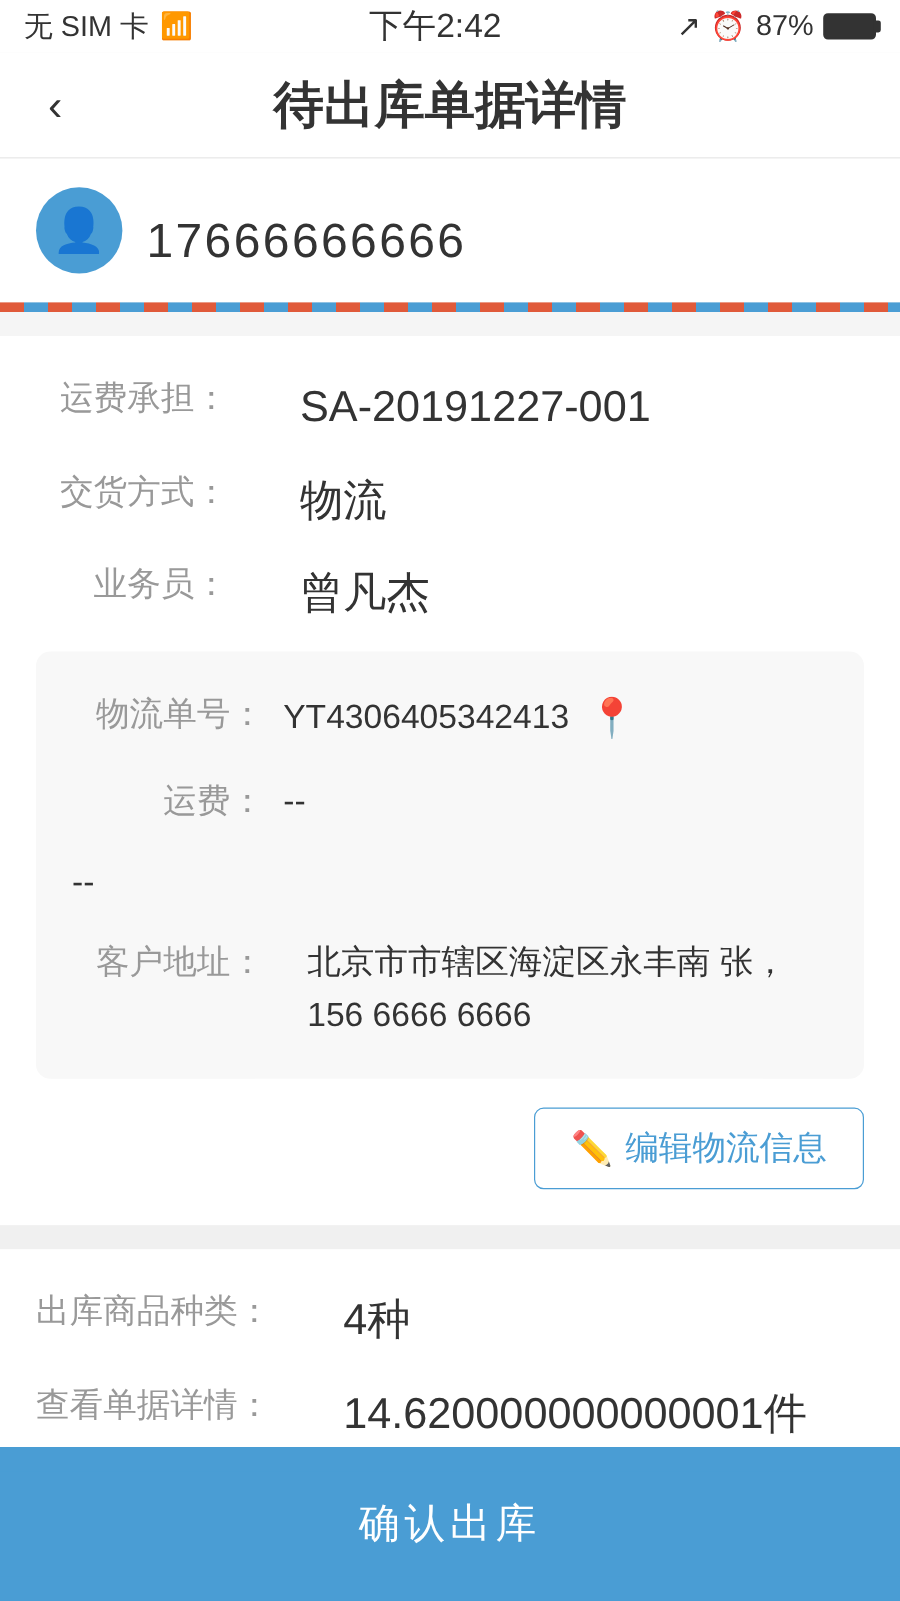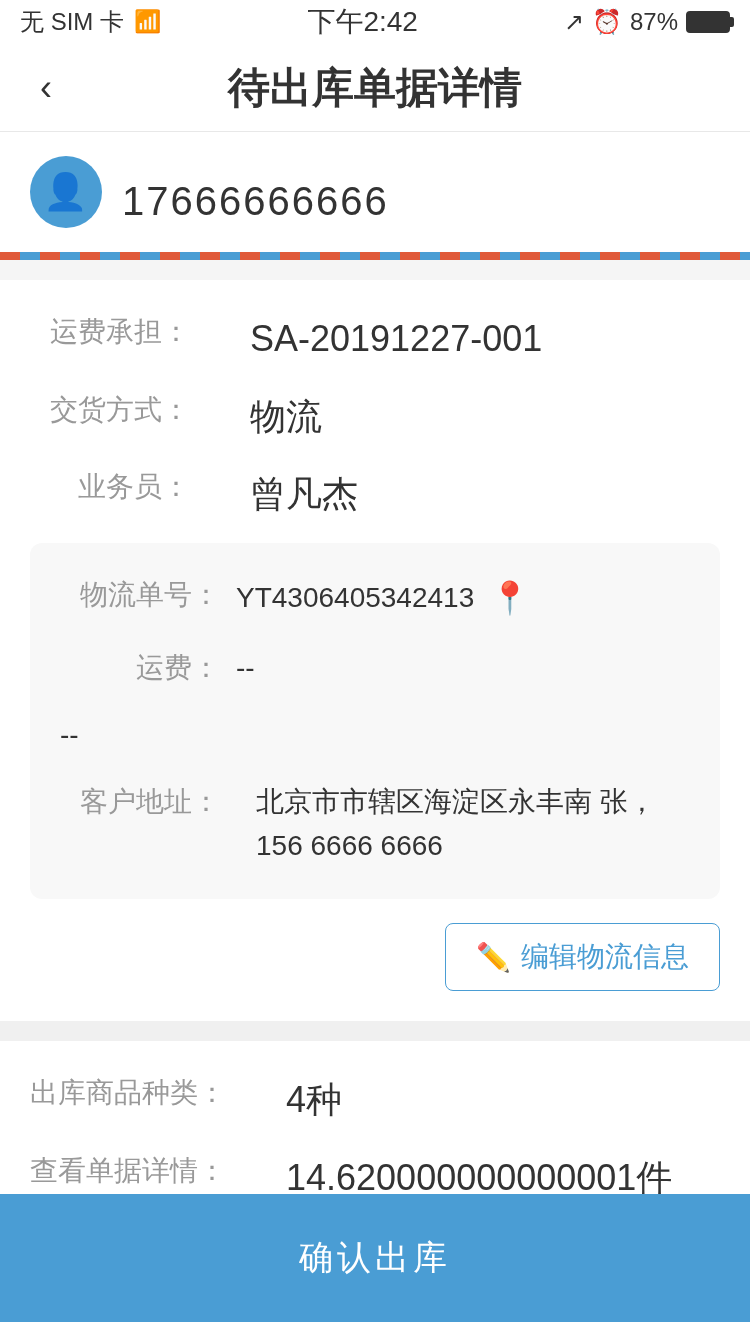--- a/index.html
+++ b/index.html
@@ -220,21 +220,21 @@
     .view-detail-btn {
       display: flex;
       align-items: center;
       justify-content: flex-end;
       margin-top: 30px;
     }
 
     
     .confirm-btn-wrap {
       position: fixed;
-      bottom: 12px;
+      bottom: 0;
       left: 0;
       width: 750px;
       padding: 20px 0;
       background: #4a9dd4;
     }
     .confirm-btn {
       width: 100%;
       height: 88px;
       background: #4a9dd4;
       color: #fff;

